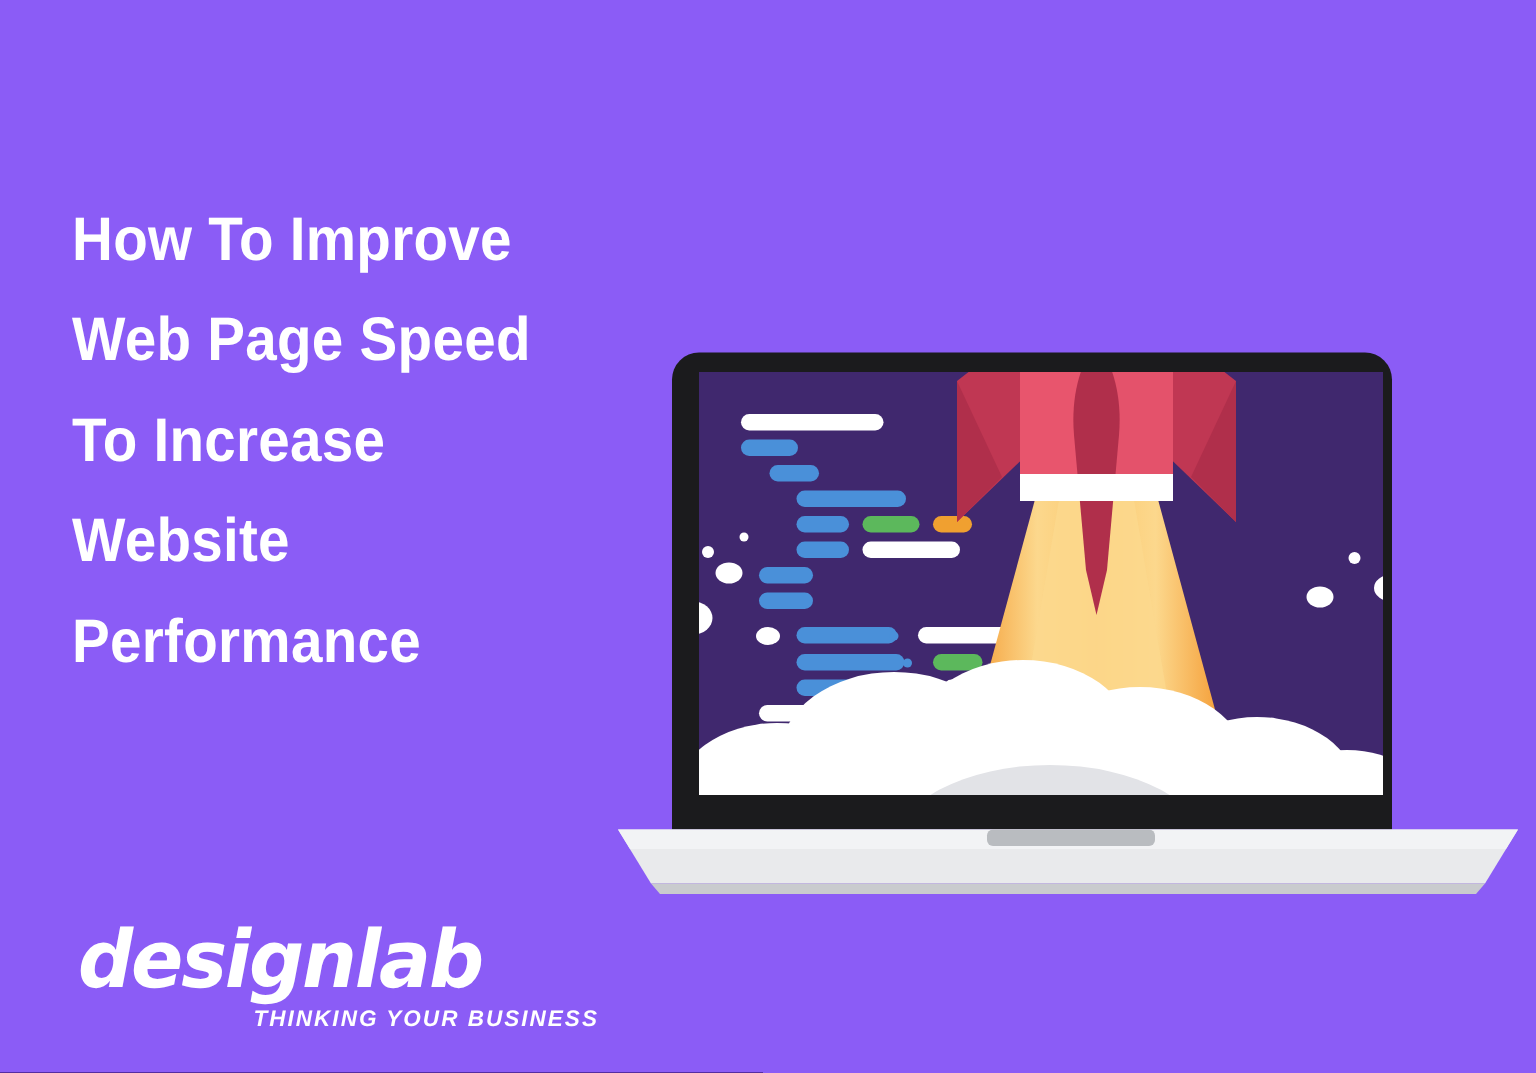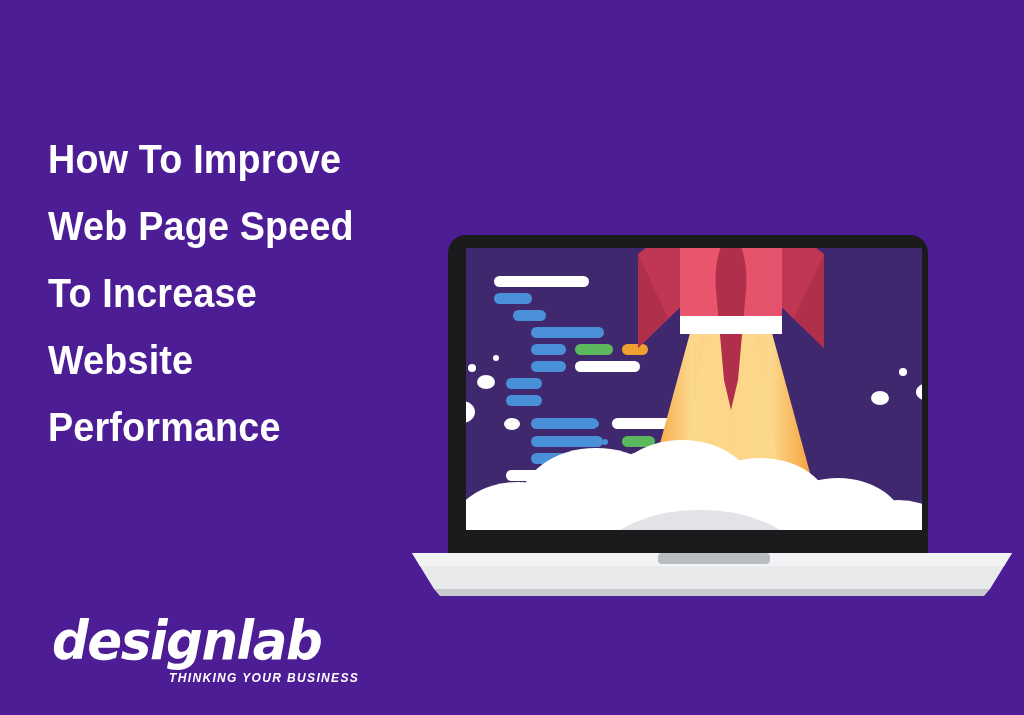--- a/index.html
+++ b/index.html
@@ -5,21 +5,21 @@
   html, body {
     margin: 0;
     padding: 0;
     background: #2a0a5e;
   }
   #stage {
     position: relative;
     width: 1024px;
     height: 715px;
     overflow: hidden;
-    background: #4c1d95;
+    background: #8b5cf6;
     font-family: "Liberation Sans", sans-serif;
   }
 
   
   #headline {
     position: absolute;
     left: 48px;
     top: 126px;
     width: 360px;
   }
@@ -57,21 +57,21 @@
     transform: scaleX(0.97);
     transform-origin: left top;
   }
   #logo-tagline {
     position: absolute;
     left: 117px;
     top: 59px;
     color: #ffffff;
     font-family: "Liberation Sans", sans-serif;
     font-weight: bold;
-    font-size: 12px;
+    font-size: 15px;
     letter-spacing: 1.35px;
     white-space: nowrap;
   }
 
   
   #illustration {
     position: absolute;
     left: 400px;
     top: 80px;
     width: 624px;

